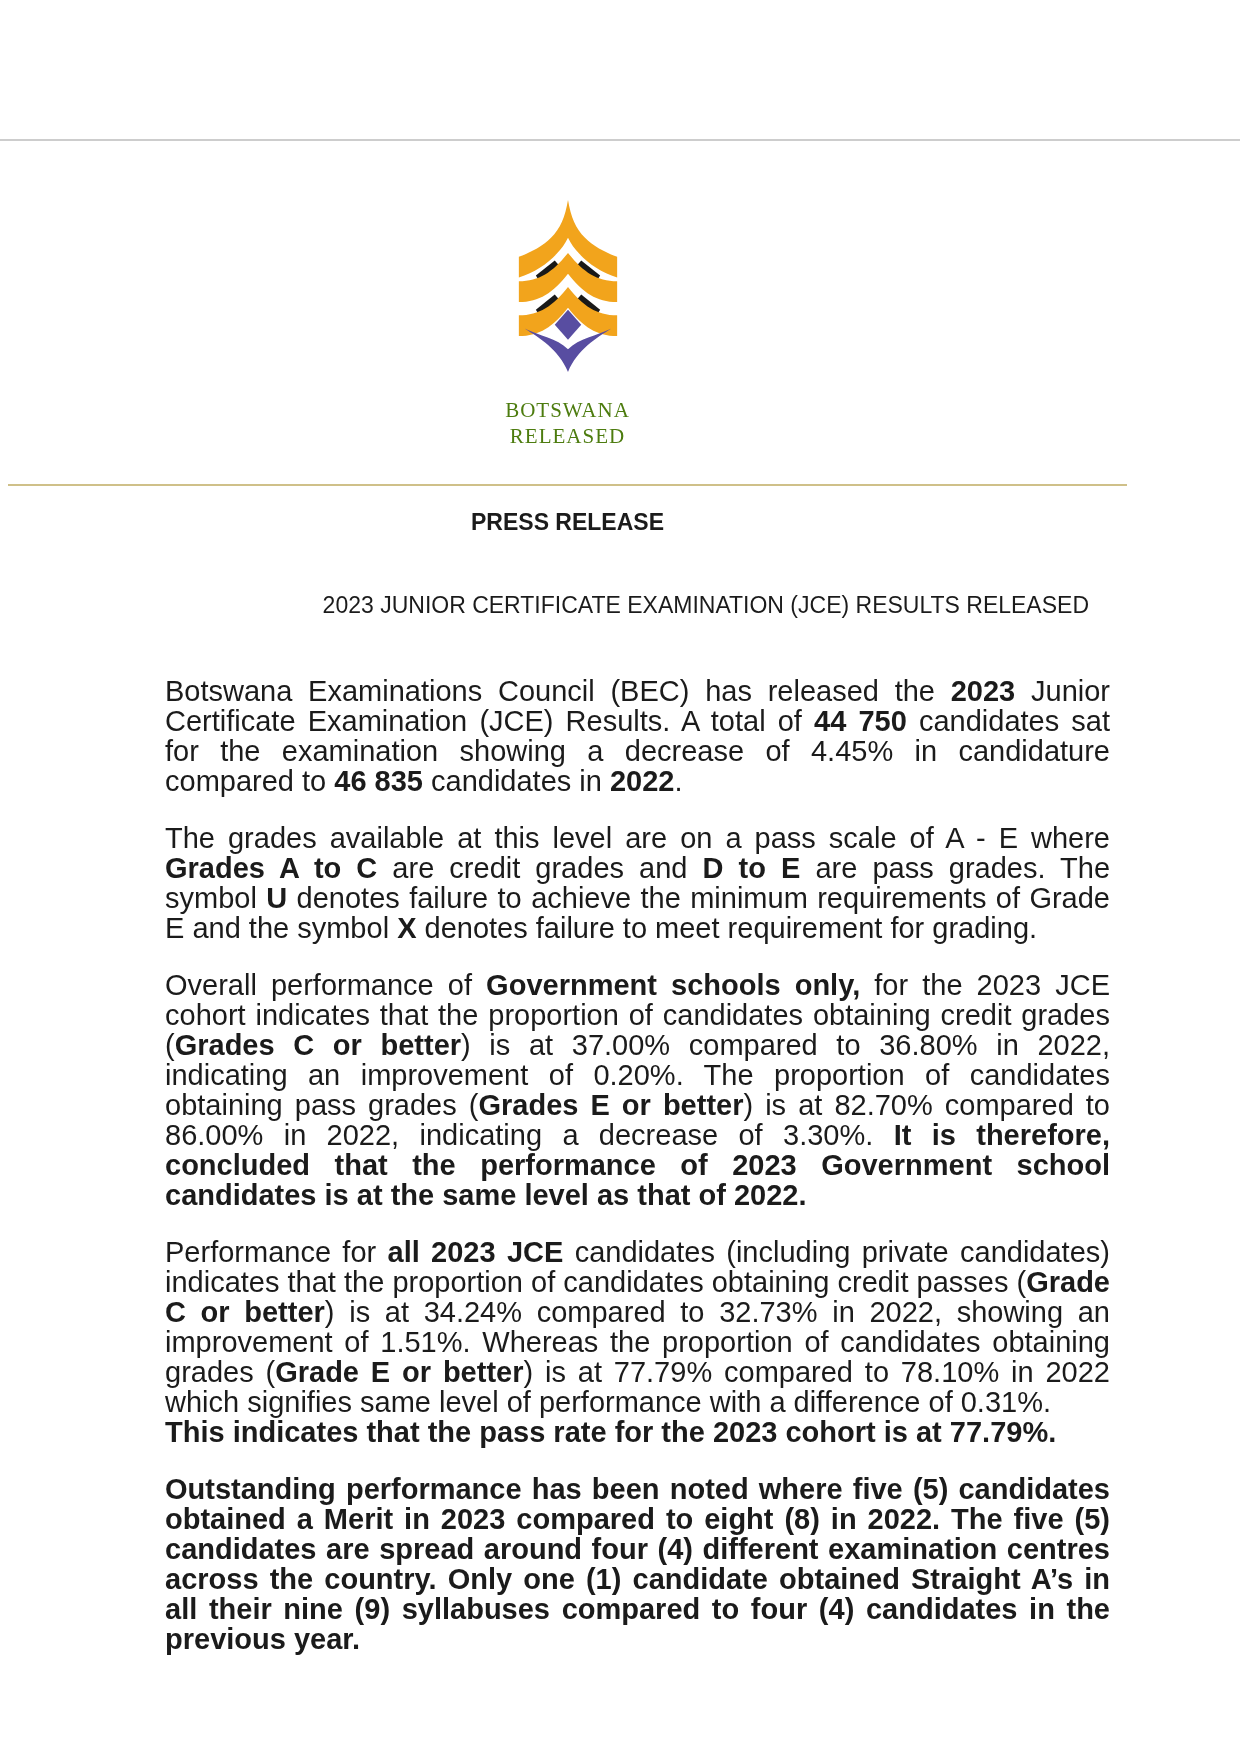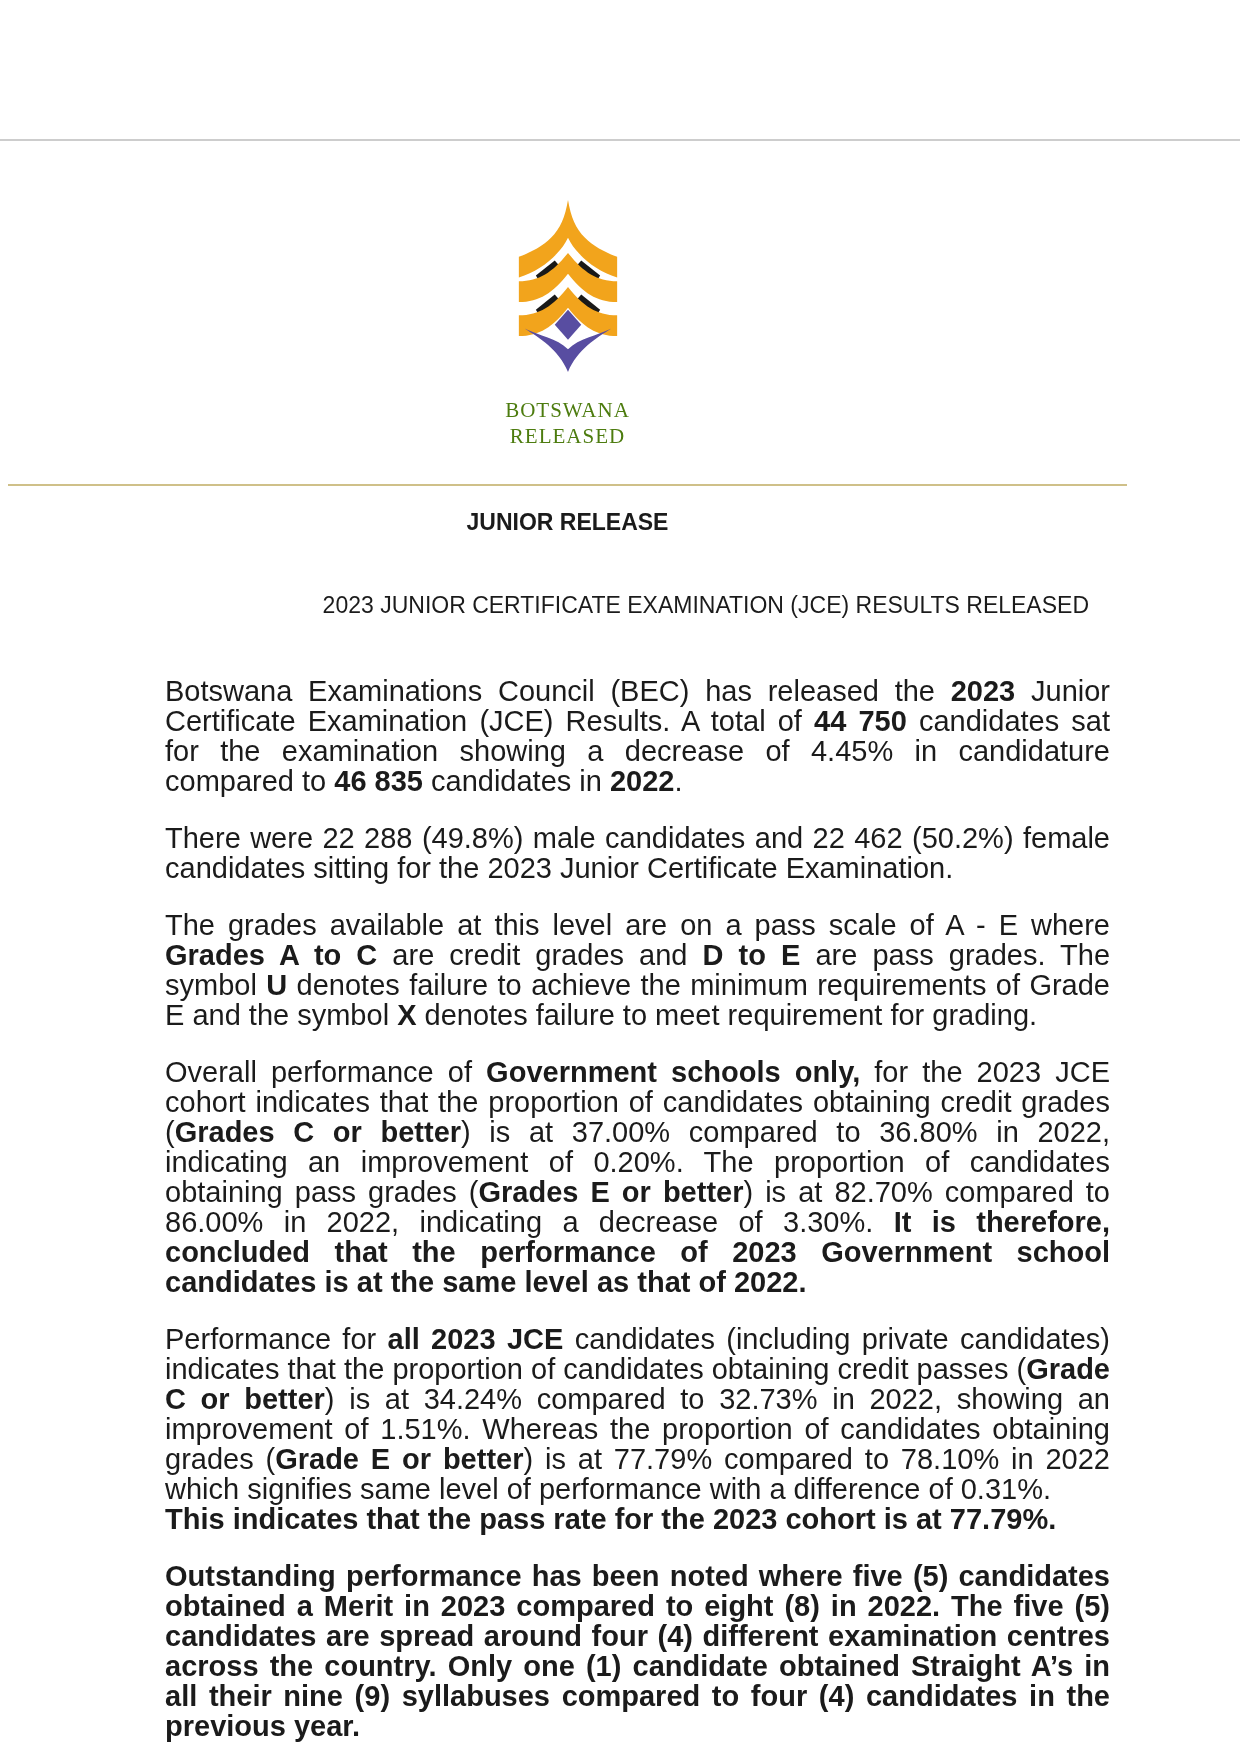--- a/index.html
+++ b/index.html
@@ -93,24 +93,23 @@
     </svg>
   </div>
   <div class="org-name">
     <div>BOTSWANA</div>
     <div>RELEASED</div>
   </div>
 </div>
 
 <div class="gold-rule"></div>
 
-<div class="press-release">JUNIOR RELEASE</div>
+<div class="press-release">PRESS RELEASE</div>
 
 <div class="headline">2023 JUNIOR CERTIFICATE EXAMINATION (JCE) RESULTS RELEASED</div>
 
 <div class="document-body">
     <p><span>Botswana Examinations Council (BEC) has released the </span><span class="b">2023</span><span> Junior Certificate Examination (JCE) Results. A total of </span><span class="b">44 750</span><span> candidates sat for the examination showing a decrease of 4.45% in candidature compared to </span><span class="b">46 835</span><span> candidates in </span><span class="b">2022</span><span>.</span></p>
-    <p><span>There were 22 288 (49.8%) male candidates and 22 462 (50.2%) female candidates sitting for the 2023 Junior Certificate Examination.</span></p>
     <p><span>The grades available at this level are on a pass scale of A - E where </span><span class="b">Grades A to C</span><span> are credit grades and </span><span class="b">D to E</span><span> are pass grades. The symbol </span><span class="b">U</span><span> denotes failure to achieve the minimum requirements of Grade E and the symbol </span><span class="b">X</span><span> denotes failure to meet requirement for grading.</span></p>
     <p><span>Overall performance of </span><span class="b">Government schools only,</span><span> for the 2023 JCE cohort indicates that the proportion of candidates obtaining credit grades (</span><span class="b">Grades C or better</span><span>) is at 37.00% compared to 36.80% in 2022, indicating an improvement of 0.20%. The proportion of candidates obtaining pass grades (</span><span class="b">Grades E or better</span><span>) is at 82.70% compared to 86.00% in 2022, indicating a decrease of 3.30%. </span><span class="b i">It is therefore, concluded that the performance of 2023 Government school candidates is at the same level as that of 2022.</span></p>
     <p><span>Performance for </span><span class="b">all 2023 JCE</span><span> candidates (including private candidates) indicates that the proportion of candidates obtaining credit passes (</span><span class="b">Grade C or better</span><span>) is at 34.24% compared to 32.73% in 2022, showing an improvement of 1.51%. Whereas the proportion of candidates obtaining grades (</span><span class="b">Grade E or better</span><span>) is at 77.79% compared to 78.10% in 2022 which signifies same level of performance with a difference of 0.31%.</span><br><span class="b i">This indicates that the pass rate for the 2023 cohort is at 77.79%.</span></p>
     <p><span class="b">Outstanding performance has been noted where five (5) candidates obtained a Merit in 2023 compared to eight (8) in 2022. The five (5) candidates are spread around four (4) different examination centres across the country. Only one (1) candidate obtained Straight A’s in all their nine (9) syllabuses compared to four (4) candidates in the previous year.</span></p>
   </div>
 
 </body></html>

